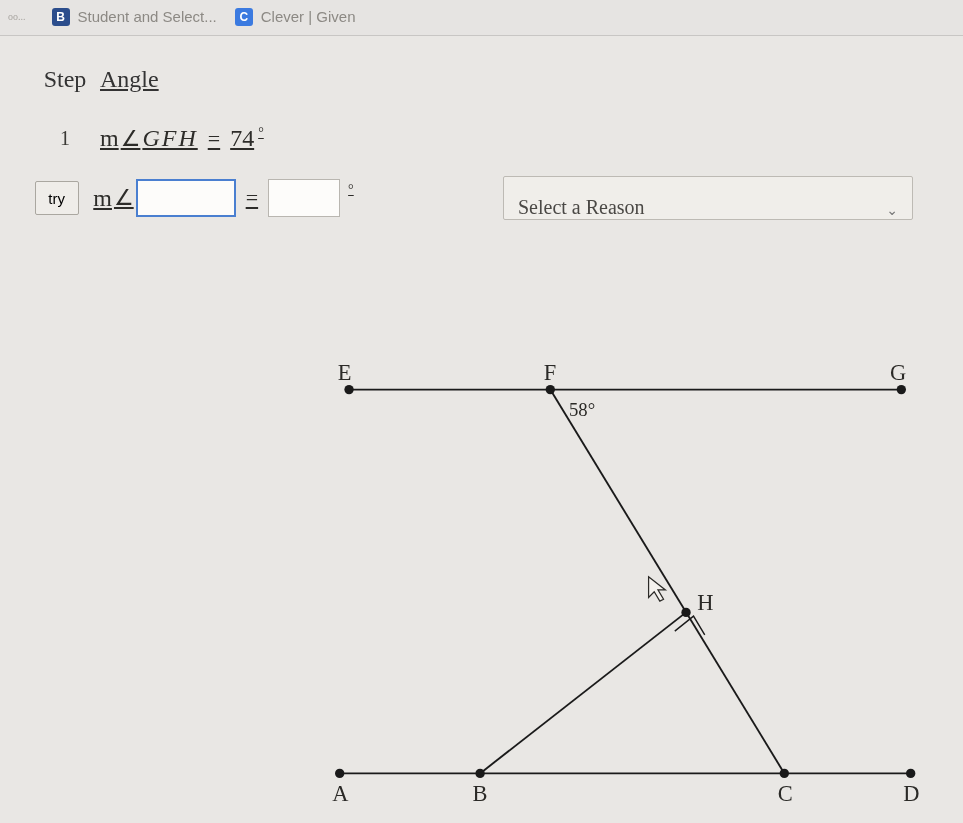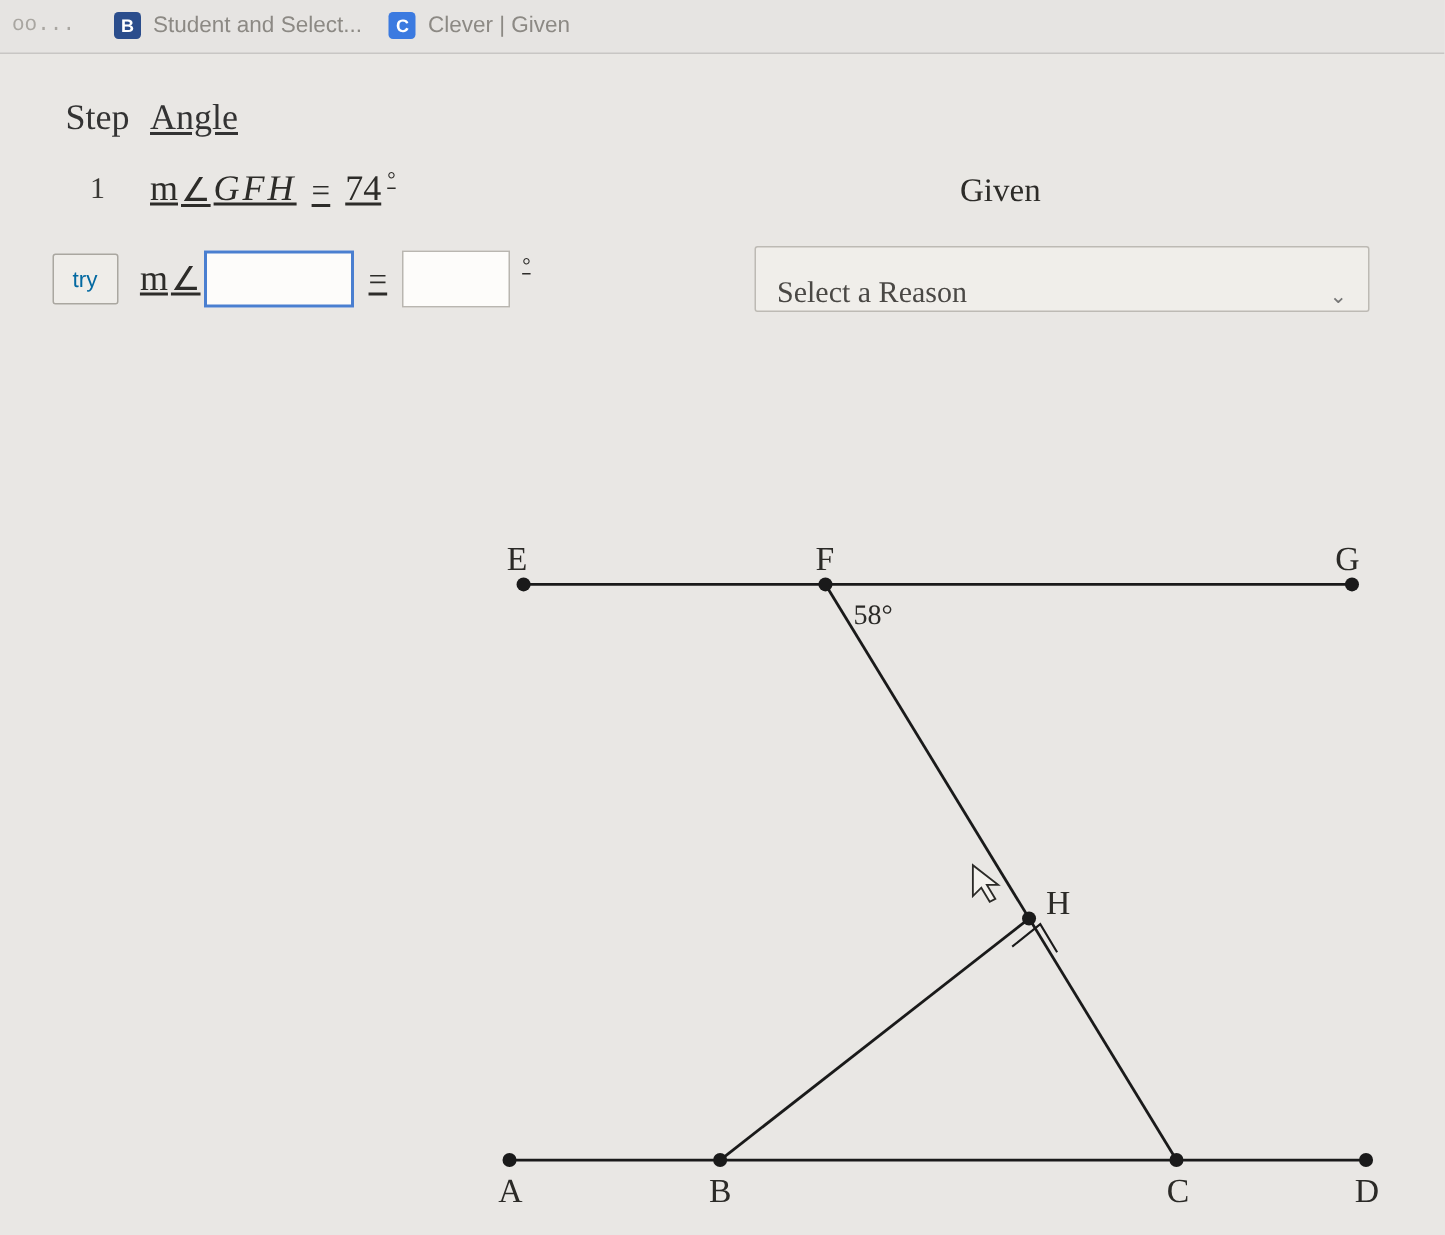--- a/index.html
+++ b/index.html
@@ -2,50 +2,50 @@
 <html><head>
 <meta charset="utf-8">
 <style>
   * { box-sizing: border-box; margin: 0; padding: 0; }
   html, body { width: 963px; height: 823px; font-family: Georgia, 'Times New Roman', serif; background: #e8e6e4; overflow: hidden; }
   
   .tabbar {
     display: flex; align-items: center; gap: 18px; padding: 4px 12px 6px 8px;
     background: #e6e4e2; border-bottom: 1px solid #c8c6c4; height: 36px;
   }
-  .tab-left { color:#a9a6a1; font-size:14px; font-family: Liberation Mono, monospace; padding:0 8px 0 0;}
+  .tab-left { color:#a9a6a1; font-size:10px; font-family: Liberation Serif, serif; padding:0 8px 0 0;}
   .bookmark { display: flex; align-items: center; gap: 8px; color:#8c8984; font-size:15px; font-family: Arial, sans-serif; }
   .bm-icon { width:18px; height:18px; display:flex; align-items:center; justify-content:center; border-radius:3px; color:#fff; font-size:12px; font-weight:bold; font-family: Arial, sans-serif;}
   .bm-icon.blue { background:#2b4d8c; }
   .bm-icon.cblue { background:#3b7ae0; }
   
   .workspace { position: relative; width:100%; height: calc(100% - 36px); background:#e9e7e4; }
   
   .proof-table { width:100%; padding: 30px 50px 0 30px; }
   .row { display:flex; align-items:center; }
   .col-step { width:70px; text-align:center; font-size:20px; color:#3a3935;}
   .col-angle { width:420px; font-size:22px; color:#2d2c29;text-decoration:underline;}
   .col-reason { flex:1; font-size:22px; color:#2d2c29; text-align:left; padding-left: 120px;}
   .header .col-step, .header .col-angle, .header .col-reason { font-size:24px; color:#333; }
-  .header { margin-bottom: 20px; align-items: flex-end;}
+  .header { margin-bottom: 32px; align-items: flex-end;}
   .datarow1 { margin-bottom: 24px;}
   
   .math { font-family: Georgia, serif; font-size:24px; display:flex; align-items:center; gap:2px;}
   .angle-sym { font-size:22px; }
   .input-angle, .input-val {
     height:38px; border:1.5px solid #5a8fd6; background:#fdfcfa; font-size:20px;
     text-align:center; font-family: Georgia, serif;
   }
   .input-angle { width:100px; border:2px solid #4a7fd0;}
   .input-val { width:72px; border:1.5px solid #b9b6b0;}
   .eq { padding:0 8px; font-size:22px;}
   .deg { padding-left:6px; font-size:14px; vertical-align: top; position:relative; top:-8px;}
   
   .try-btn {
-    width:44px; height:34px; border:1px solid #aaa7a0; background:#efede9; color:#0369a1;
+    width:44px; height:34px; border:1px solid #aaa7a0; background:#efede9; color:#000000;
     font-size:15px; font-family: Arial, sans-serif; border-radius:2px; cursor:pointer;
     margin-right:10px;
   }
   .reason-select {
     width:410px; height:44px; border:1px solid #bdbab4; background:#f0eeea; color:#4a4845;
     font-size:20px; font-family: Georgia, serif; padding:0 14px; border-radius:2px;
     display:flex; align-items:flex-end; justify-content:space-between; cursor:pointer;
   }
   .chev { color:#777; font-size:14px;}
   
@@ -82,21 +82,20 @@
       <div class="col-angle">
         <span class="math">
           <span>m</span>
             <span class="angle-sym">∠</span>
             <span style="font-style:italic; letter-spacing:2px;">GFH</span>
           <span class="eq">=</span>
           <span>74</span>
             <span style="font-size:14px; position:relative; top:-6px; left:2px;">°</span>
         </span>
       </div>
-      <div class="col-reason">Given</div>
     </div>
 
     <div class="row">
       <div class="col-step" style="width:70px;">
         <button class="try-btn">try</button>
       </div>
       <div class="col-angle">
         <span class="math">
           <span>m</span>
             <span class="angle-sym">∠</span>

